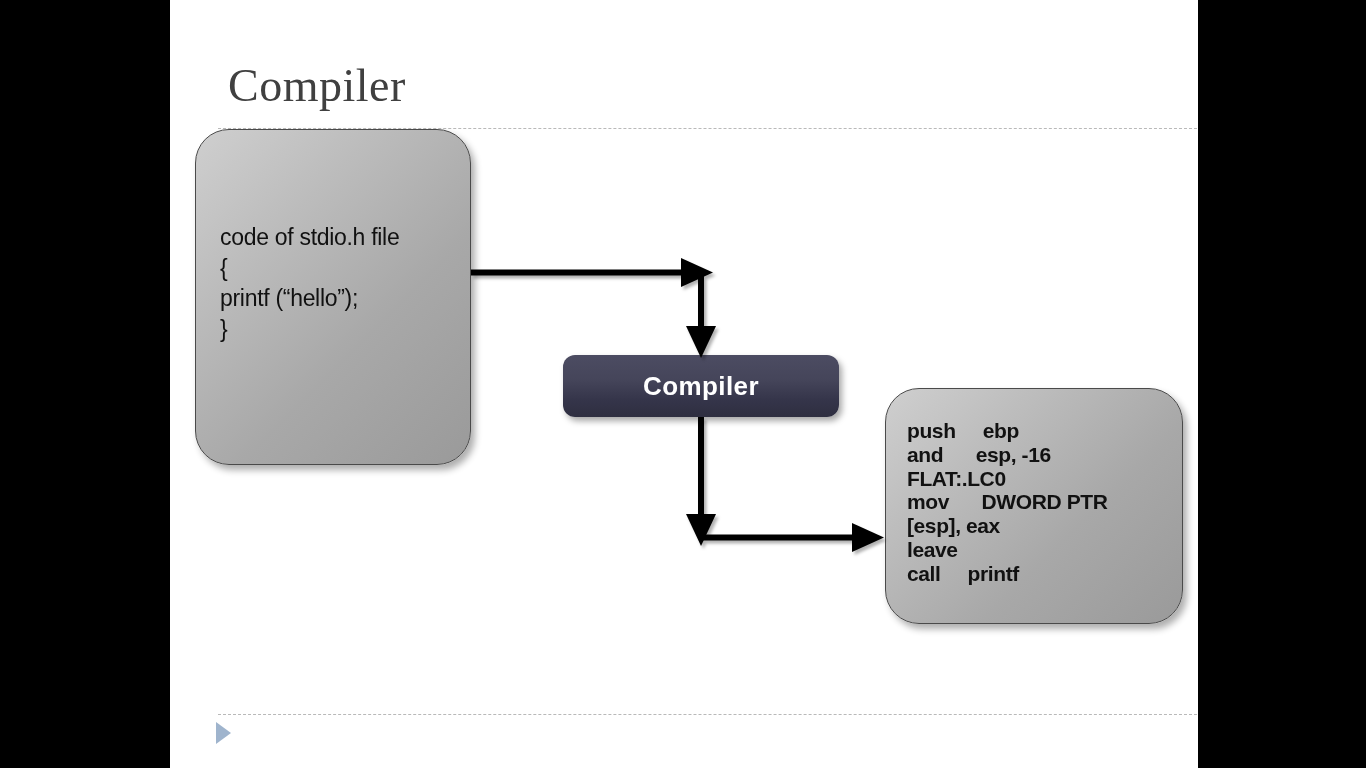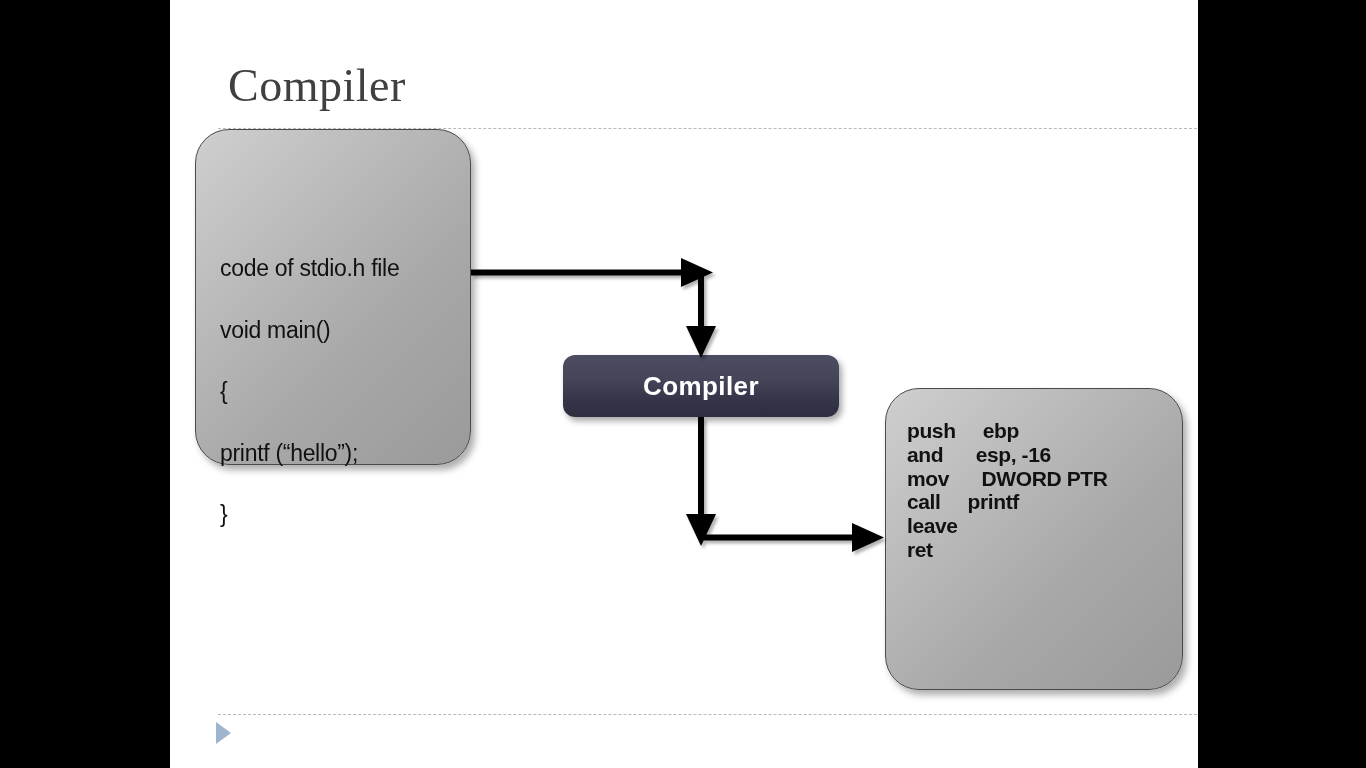--- a/index.html
+++ b/index.html
@@ -76,21 +76,21 @@
     left: 25px;
     top: 129px;
     width: 276px;
     height: 336px;
   }
 
   #box-asm {
     left: 715px;
     top: 388px;
     width: 298px;
-    height: 302px;
+    height: 236px;
   }
 
   
   .code-list {
     position: absolute;
     margin: 0;
     padding: 0;
     list-style: none;
   }
   .code-list li {
@@ -102,21 +102,20 @@
     left: 24px;
     top: 92px;
     right: 10px;
   }
   #source-code li {
     font-family: "Liberation Sans", sans-serif;
     font-size: 23px;
     line-height: 30.5px;
     font-weight: 400;
     letter-spacing: -0.3px;
-    margin-top: 31px;
   }
 
   #asm-code {
     left: 21px;
     top: 30px;
     right: 8px;
   }
   #asm-code li {
     font-family: "Liberation Sans", sans-serif;
     font-size: 21px;
@@ -181,35 +180,35 @@
   <div id="slide">
 
     <div class="slide-title">Compiler</div>
 
     <div class="dash-rule dash-top"></div>
     <div class="dash-rule dash-bottom"></div>
 
     <div class="gray-box" id="box-source">
       <ul class="code-list" id="source-code">
         <li>code of stdio.h file</li>
-        <li>void main()</li>
         <li>{</li>
         <li>printf (“hello”);</li>
         <li>}</li>
       </ul>
     </div>
 
     <div class="gray-box" id="box-asm">
       <ul class="code-list" id="asm-code">
         <li>push     ebp</li>
         <li>and      esp, -16</li>
+        <li>FLAT:.LC0</li>
         <li>mov      DWORD PTR</li>
+        <li>[esp], eax</li>
+        <li>leave</li>
         <li>call     printf</li>
-        <li>leave</li>
-        <li>ret</li>
       </ul>
     </div>
 
     <div id="compiler-button">
       <span class="btn-label">Compiler</span>
     </div>
 
     <svg id="connectors" viewBox="0 0 1028 768">
       <defs>
         <filter id="arrowShadow" x="-50%" y="-50%" width="220%" height="220%">

